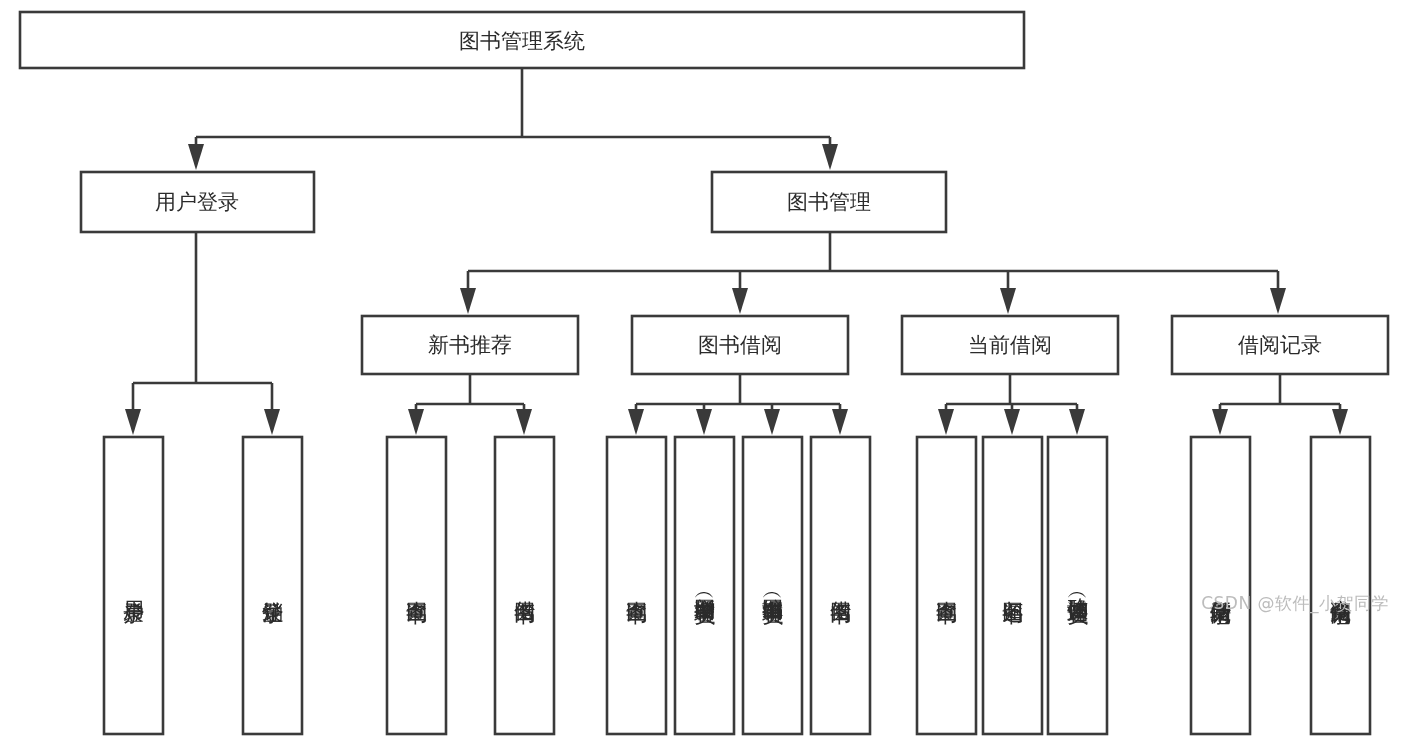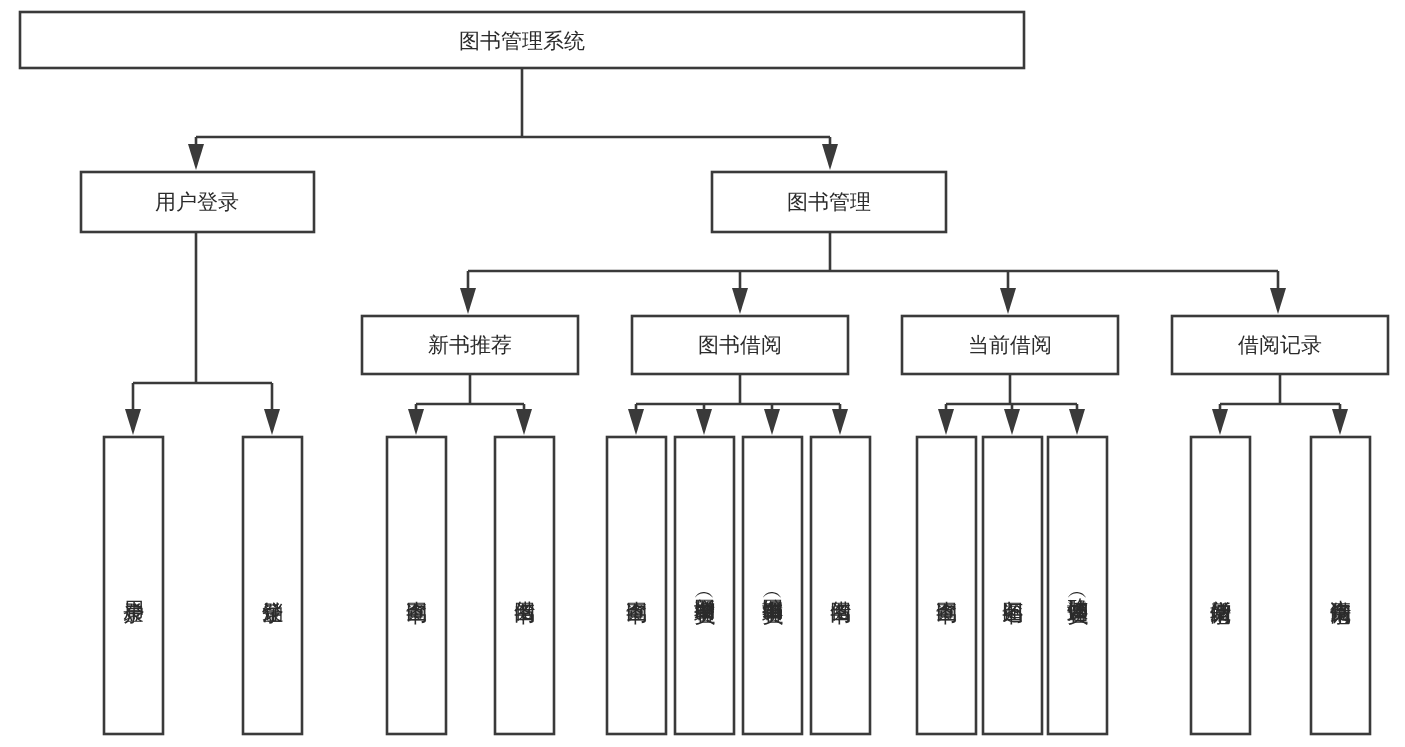--- a/index.html
+++ b/index.html
@@ -208,14 +208,15 @@
   <div class="node-label-v" style="left:743px; top:437px; width:59px; height:297px;">编辑图书（管理员）</div>
   <div class="node-label-v" style="left:811px; top:437px; width:59px; height:297px;">借阅图书</div>
 
   <div class="node-label-v" style="left:917px; top:437px; width:59px; height:297px;">查询图书</div>
   <div class="node-label-v" style="left:983px; top:437px; width:59px; height:297px;">归还图书</div>
   <div class="node-label-v" style="left:1048px; top:437px; width:59px; height:297px;">确认归还（管理员）</div>
 
   <div class="node-label-v" style="left:1191px; top:437px; width:59px; height:297px;">新增借阅记录</div>
   <div class="node-label-v" style="left:1311px; top:437px; width:59px; height:297px;">查询借阅记录</div>
 
+  <div id="watermark">CSDN @软件_小贺同学</div>
 
 </div>
 
 </body></html>

